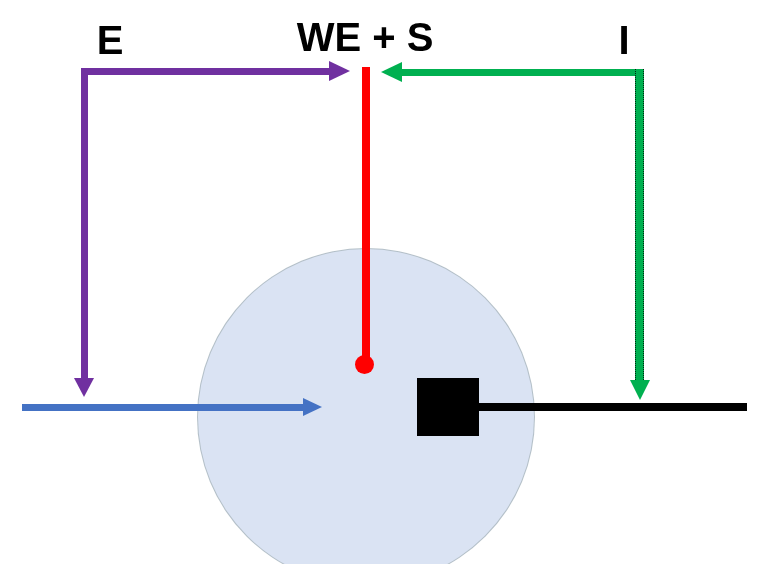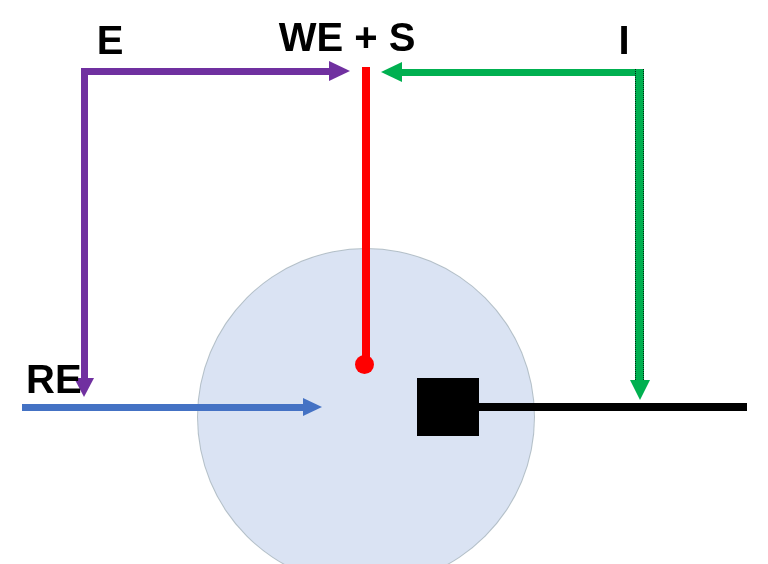--- a/index.html
+++ b/index.html
@@ -107,17 +107,16 @@
   <div class="abs we-line"></div>
   <div class="abs we-dot"></div>
 
   <div class="abs re-line"></div>
   <div class="abs re-head"></div>
 
   <div class="abs ce-plate"></div>
   <div class="abs ce-lead"></div>
 
   <div class="abs lbl centered" style="left:110px; top:20px;">E</div>
-  <div class="abs lbl centered" style="left:347px; top:17px;">WE + S</div>
+  <div class="abs lbl centered" style="left:365px; top:17px;">WE + S</div>
   <div class="abs lbl centered" style="left:624px; top:20px;">I</div>
-  <div class="abs lbl" style="left:26px; top:359px;">RE</div>
 
 </div>
 
 </body></html>

